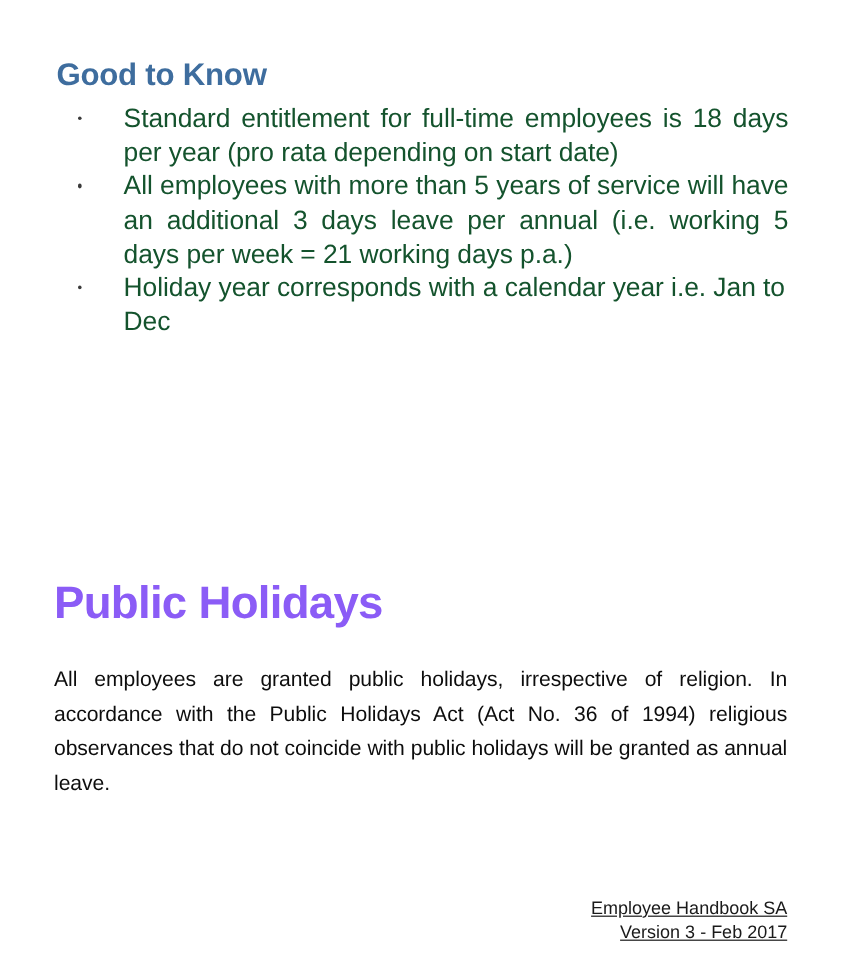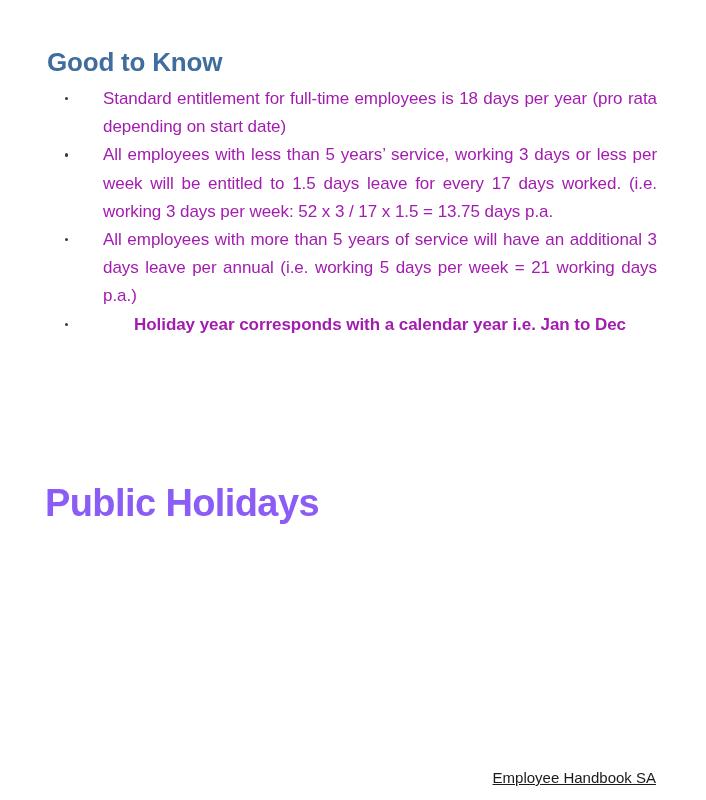--- a/index.html
+++ b/index.html
@@ -44,30 +44,29 @@
     top: 85px;
     width: 610px;
     margin: 0;
     padding: 0;
     list-style: none;
   }
   .bullet-item {
     position: relative;
     padding-left: 56px;
     margin: 0 0 0 0;
-    font-size: 17px;
+    font-size: 22px;
     line-height: 28.2px;
-    color: #a21caf;
+    color: #14532d;
     text-align: justify;
     text-justify: inter-word;
     letter-spacing: -0.05px;
   }
   .bullet-item.no-justify {
-    text-align: center;
-    font-weight: bold;
+    text-align: left;
   }
   .bullet-dot {
     position: absolute;
     left: 18px;
     top: 12px;
     width: 3.2px;
     height: 3.2px;
     background: #3a3a3a;
     border-radius: 50%;
   }
@@ -125,32 +124,30 @@
 
   <div class="heading-blue">Good to Know</div>
 
   <ul class="bullet-list">
     <li class="bullet-item">
       <span class="bullet-dot"></span>
       <span class="bullet-text">Standard entitlement for full-time employees is 18 days per year (pro rata depending on start date)</span>
     </li>
     <li class="bullet-item">
       <span class="bullet-dot"></span>
-      <span class="bullet-text">All employees with less than 5 years’ service, working 3 days or less per week will be entitled to 1.5 days leave for every 17 days worked. (i.e. working 3 days per week: 52 x 3 / 17 x 1.5 = 13.75 days p.a.</span>
-    </li>
-    <li class="bullet-item">
-      <span class="bullet-dot"></span>
       <span class="bullet-text">All employees with more than 5 years of service will have an additional 3 days leave per annual (i.e. working 5 days per week = 21 working days p.a.)</span>
     </li>
     <li class="bullet-item no-justify">
       <span class="bullet-dot"></span>
       <span class="bullet-text">Holiday year corresponds with a calendar year i.e. Jan to Dec</span>
     </li>
   </ul>
 
   <div class="heading-black">Public Holidays</div>
 
+  <p class="body-paragraph">All employees are granted public holidays, irrespective of religion. In accordance with the Public Holidays Act (Act No. 36 of 1994) religious observances that do not coincide with public holidays will be granted as annual leave.</p>
 
   <div class="footer">
     <div>Employee Handbook SA</div>
+    <div>Version 3 - Feb 2017</div>
   </div>
 
 </div>
 
 </body></html>

